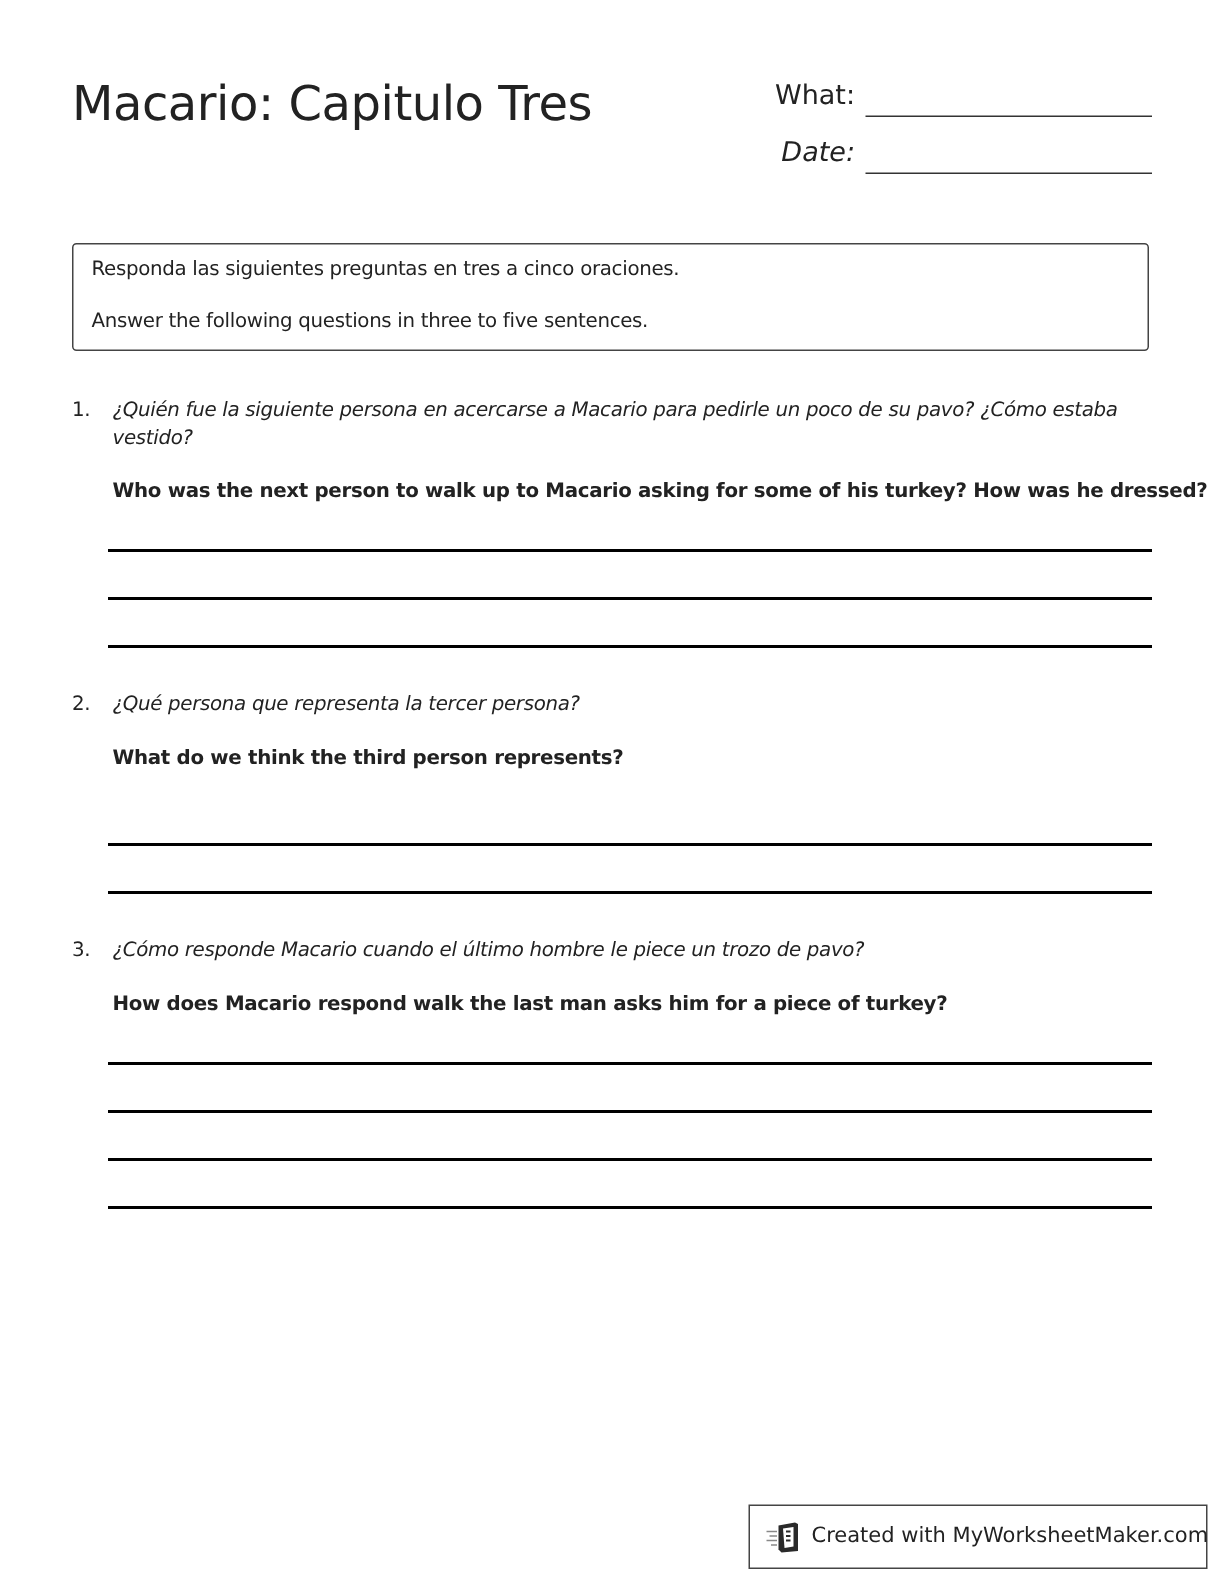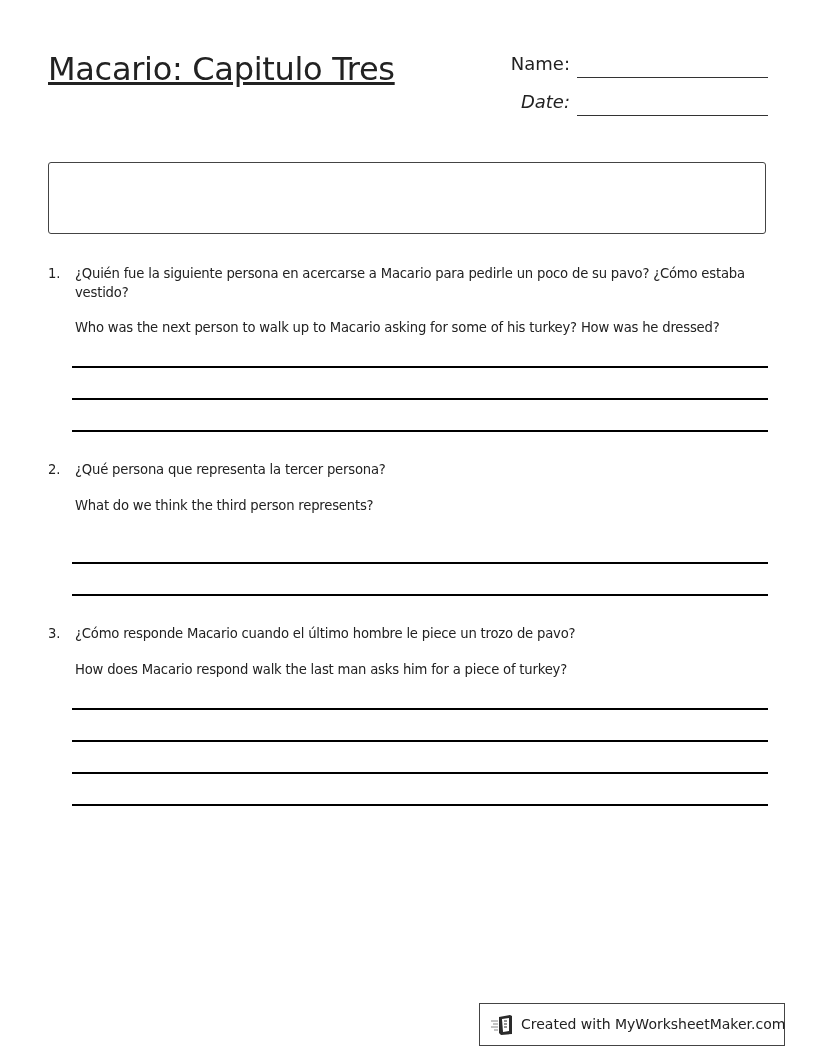--- a/index.html
+++ b/index.html
@@ -18,21 +18,20 @@
     .title {
       position: absolute;
       left: 48px;
       top: 47px;
       font-size: 32px;
       font-weight: normal;
       color: #222;
       margin: 0;
       letter-spacing: -0.3px;
       line-height: 44px;
-      text-decoration: underline;
     }
     .field-row {
       position: absolute;
       left: 500px;
       width: 268px;
       height: 30px;
     }
     .field-label {
       position: absolute;
       right: 198px;
@@ -76,36 +75,38 @@
     .q-num {
       position: absolute;
       left: 0;
       top: 0;
     }
     .q-es {
       position: absolute;
       left: 27px;
       top: 0;
       width: 680px;
+      font-style: italic;
     }
     .q-en {
       position: absolute;
       left: 27px;
       white-space: nowrap;
+      font-weight: bold;
     }
     .answer-line {
       position: absolute;
       left: 72px;
       width: 696px;
       height: 0;
       border-top: 2px solid #000;
     }
     .footer-badge {
       position: absolute;
-      left: 479px;
+      left: 499px;
       top: 1003px;
       width: 306px;
       height: 43px;
       border: 1.5px solid #444;
       box-sizing: border-box;
       display: flex;
       align-items: center;
       text-align: center;
     }
     .footer-icon {
@@ -123,30 +124,32 @@
       color: #222;
       white-space: nowrap;
     }
   </style>
 </head>
 <body>
 
 <h1 class="title">Macario: Capitulo Tres</h1>
 
 <div class="field-row" style="top:48px;">
-  <span class="field-label">Name:</span>
+  <span class="field-label">What:</span>
   <div class="field-line"></div>
 </div>
 
 <div class="field-row" style="top:86px;font-style:italic;">
   <span class="field-label">Date:</span>
   <div class="field-line"></div>
 </div>
 
 <div class="instructions">
+  <div class="line" style="top:9px;">Responda las siguientes preguntas en tres a cinco oraciones.</div>
+  <div class="line" style="top:44px;">Answer the following questions in three to five sentences.</div>
 </div>
 
 <div class="question" style="top:264px;">
   <span class="q-num">1.</span>
   <div class="q-es">¿Quién fue la siguiente persona en acercarse a Macario para pedirle un poco de su pavo? ¿Cómo estaba vestido?</div>
   <div class="q-en" style="top:54px;">Who was the next person to walk up to Macario asking for some of his turkey? How was he dressed?</div>
 </div>
 <div class="answer-line" style="top:366px;"></div>
 <div class="answer-line" style="top:398px;"></div>
 <div class="answer-line" style="top:430px;"></div>

